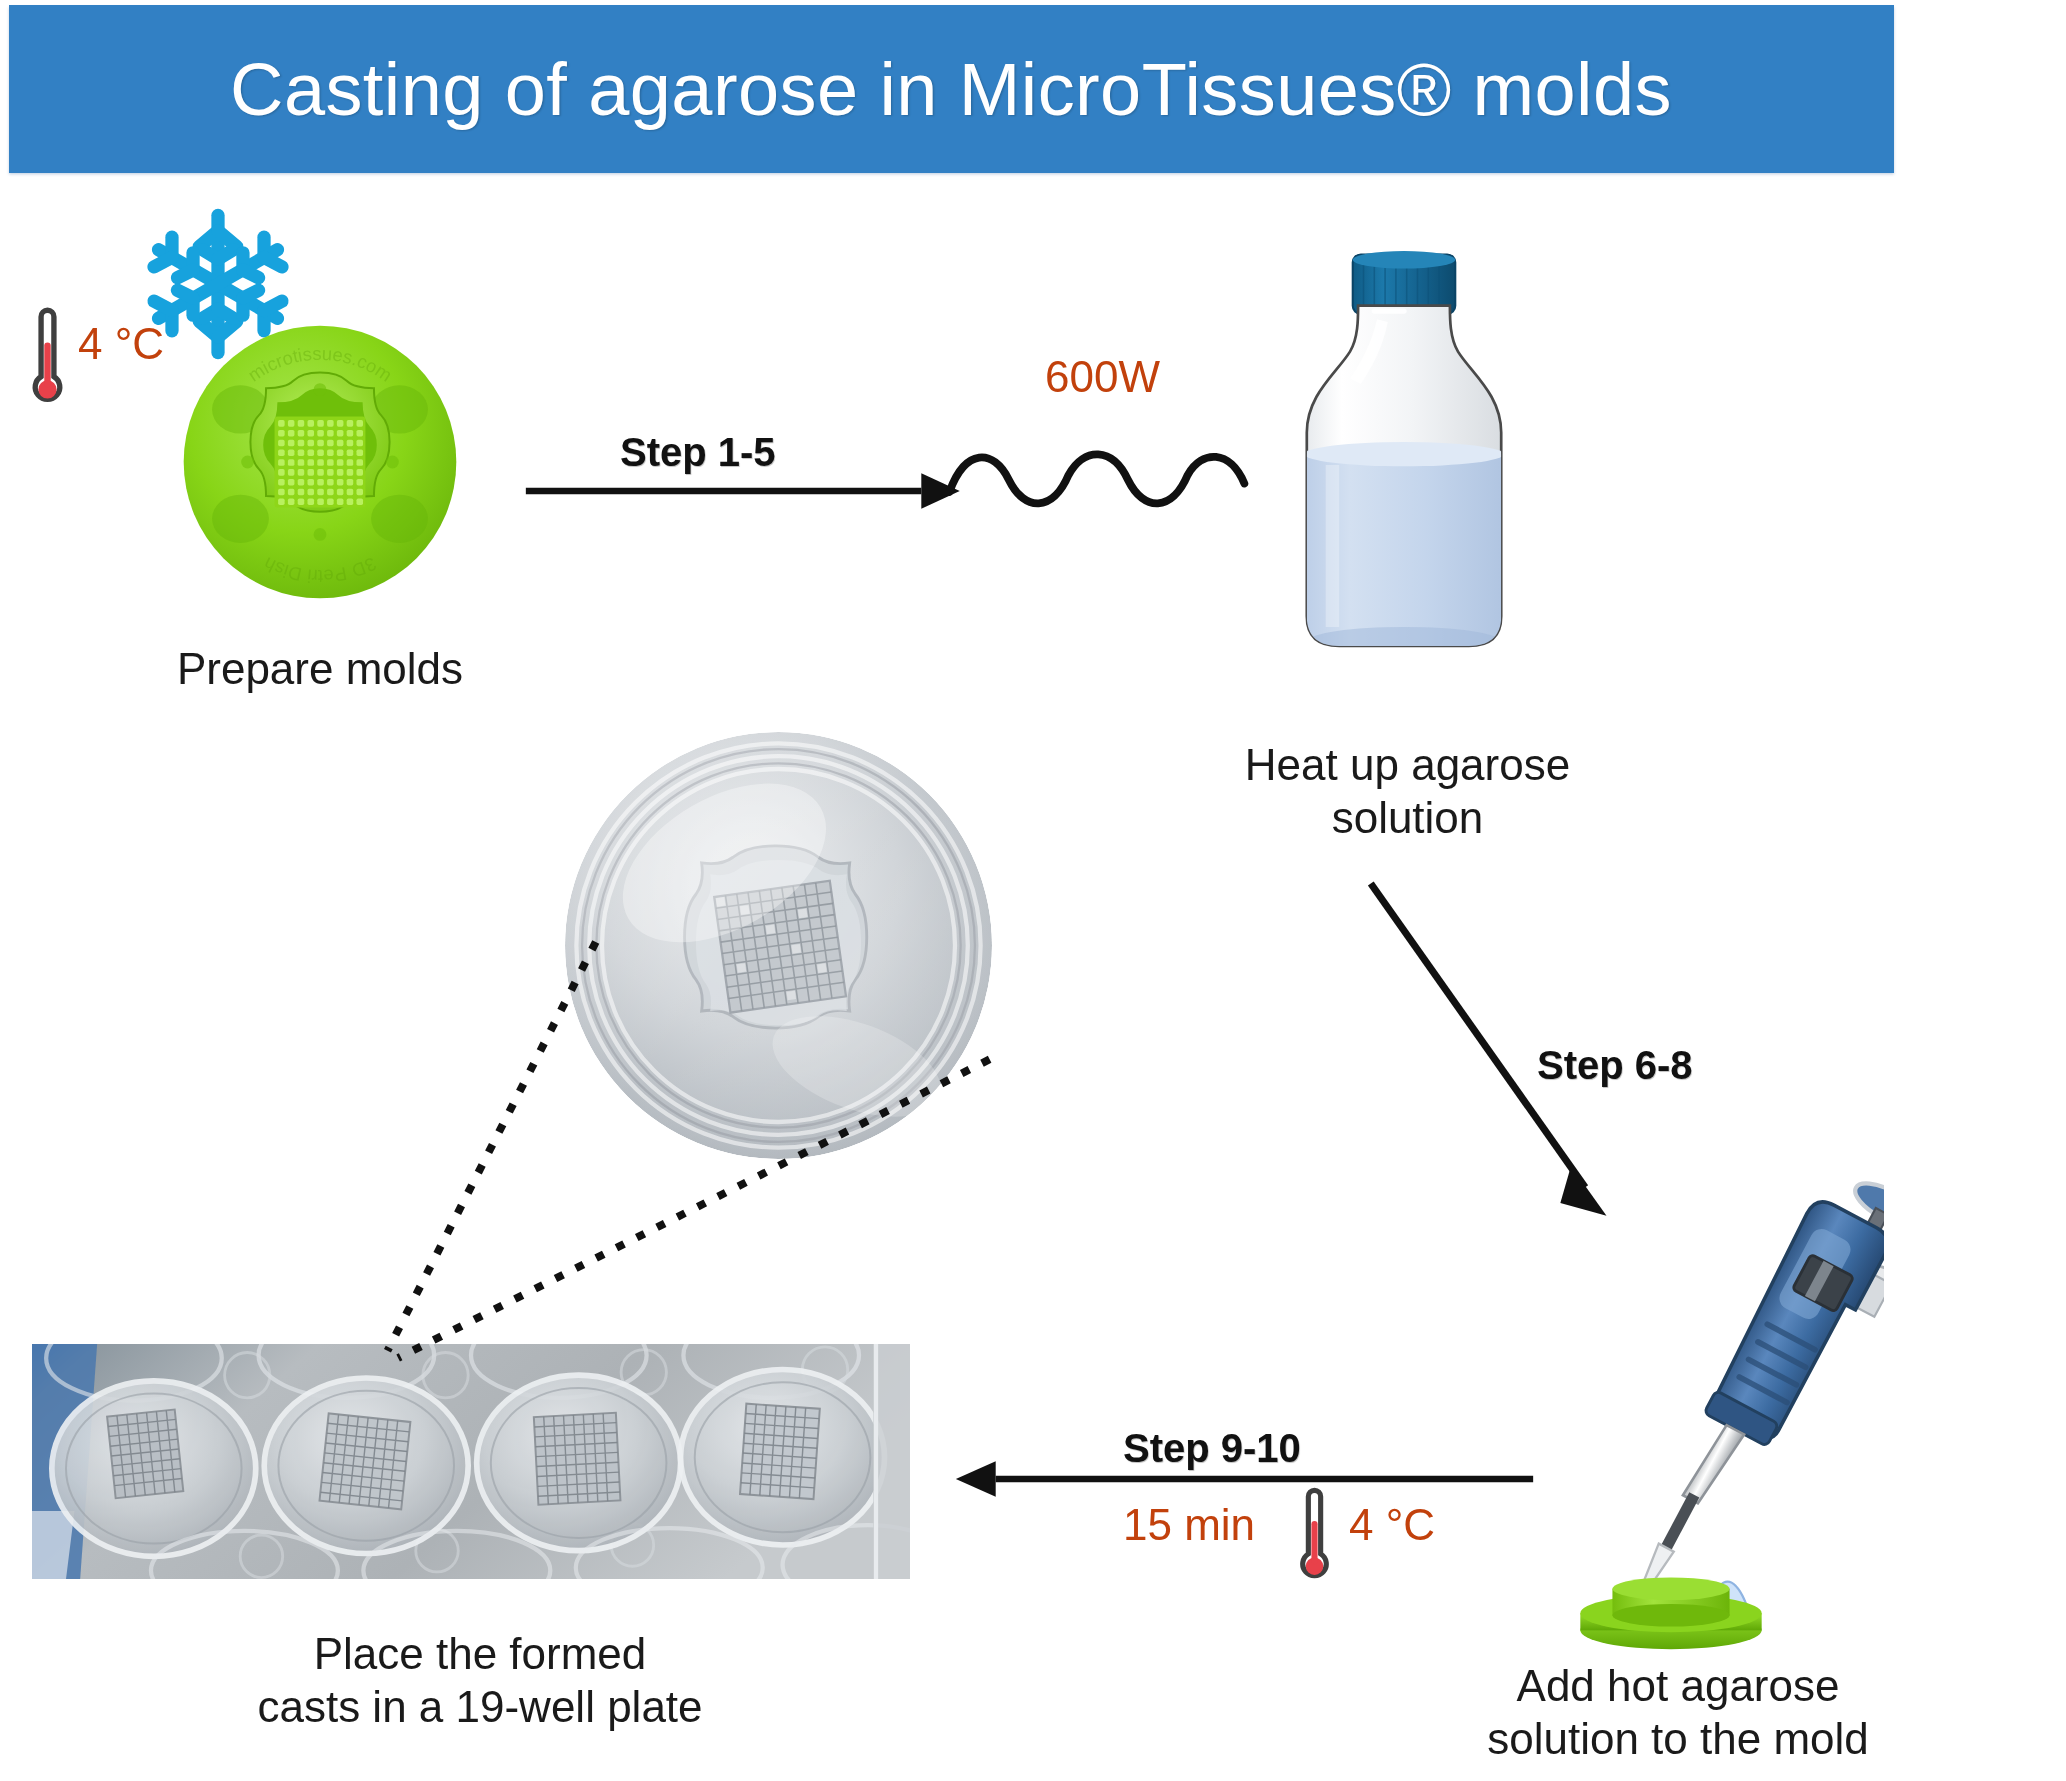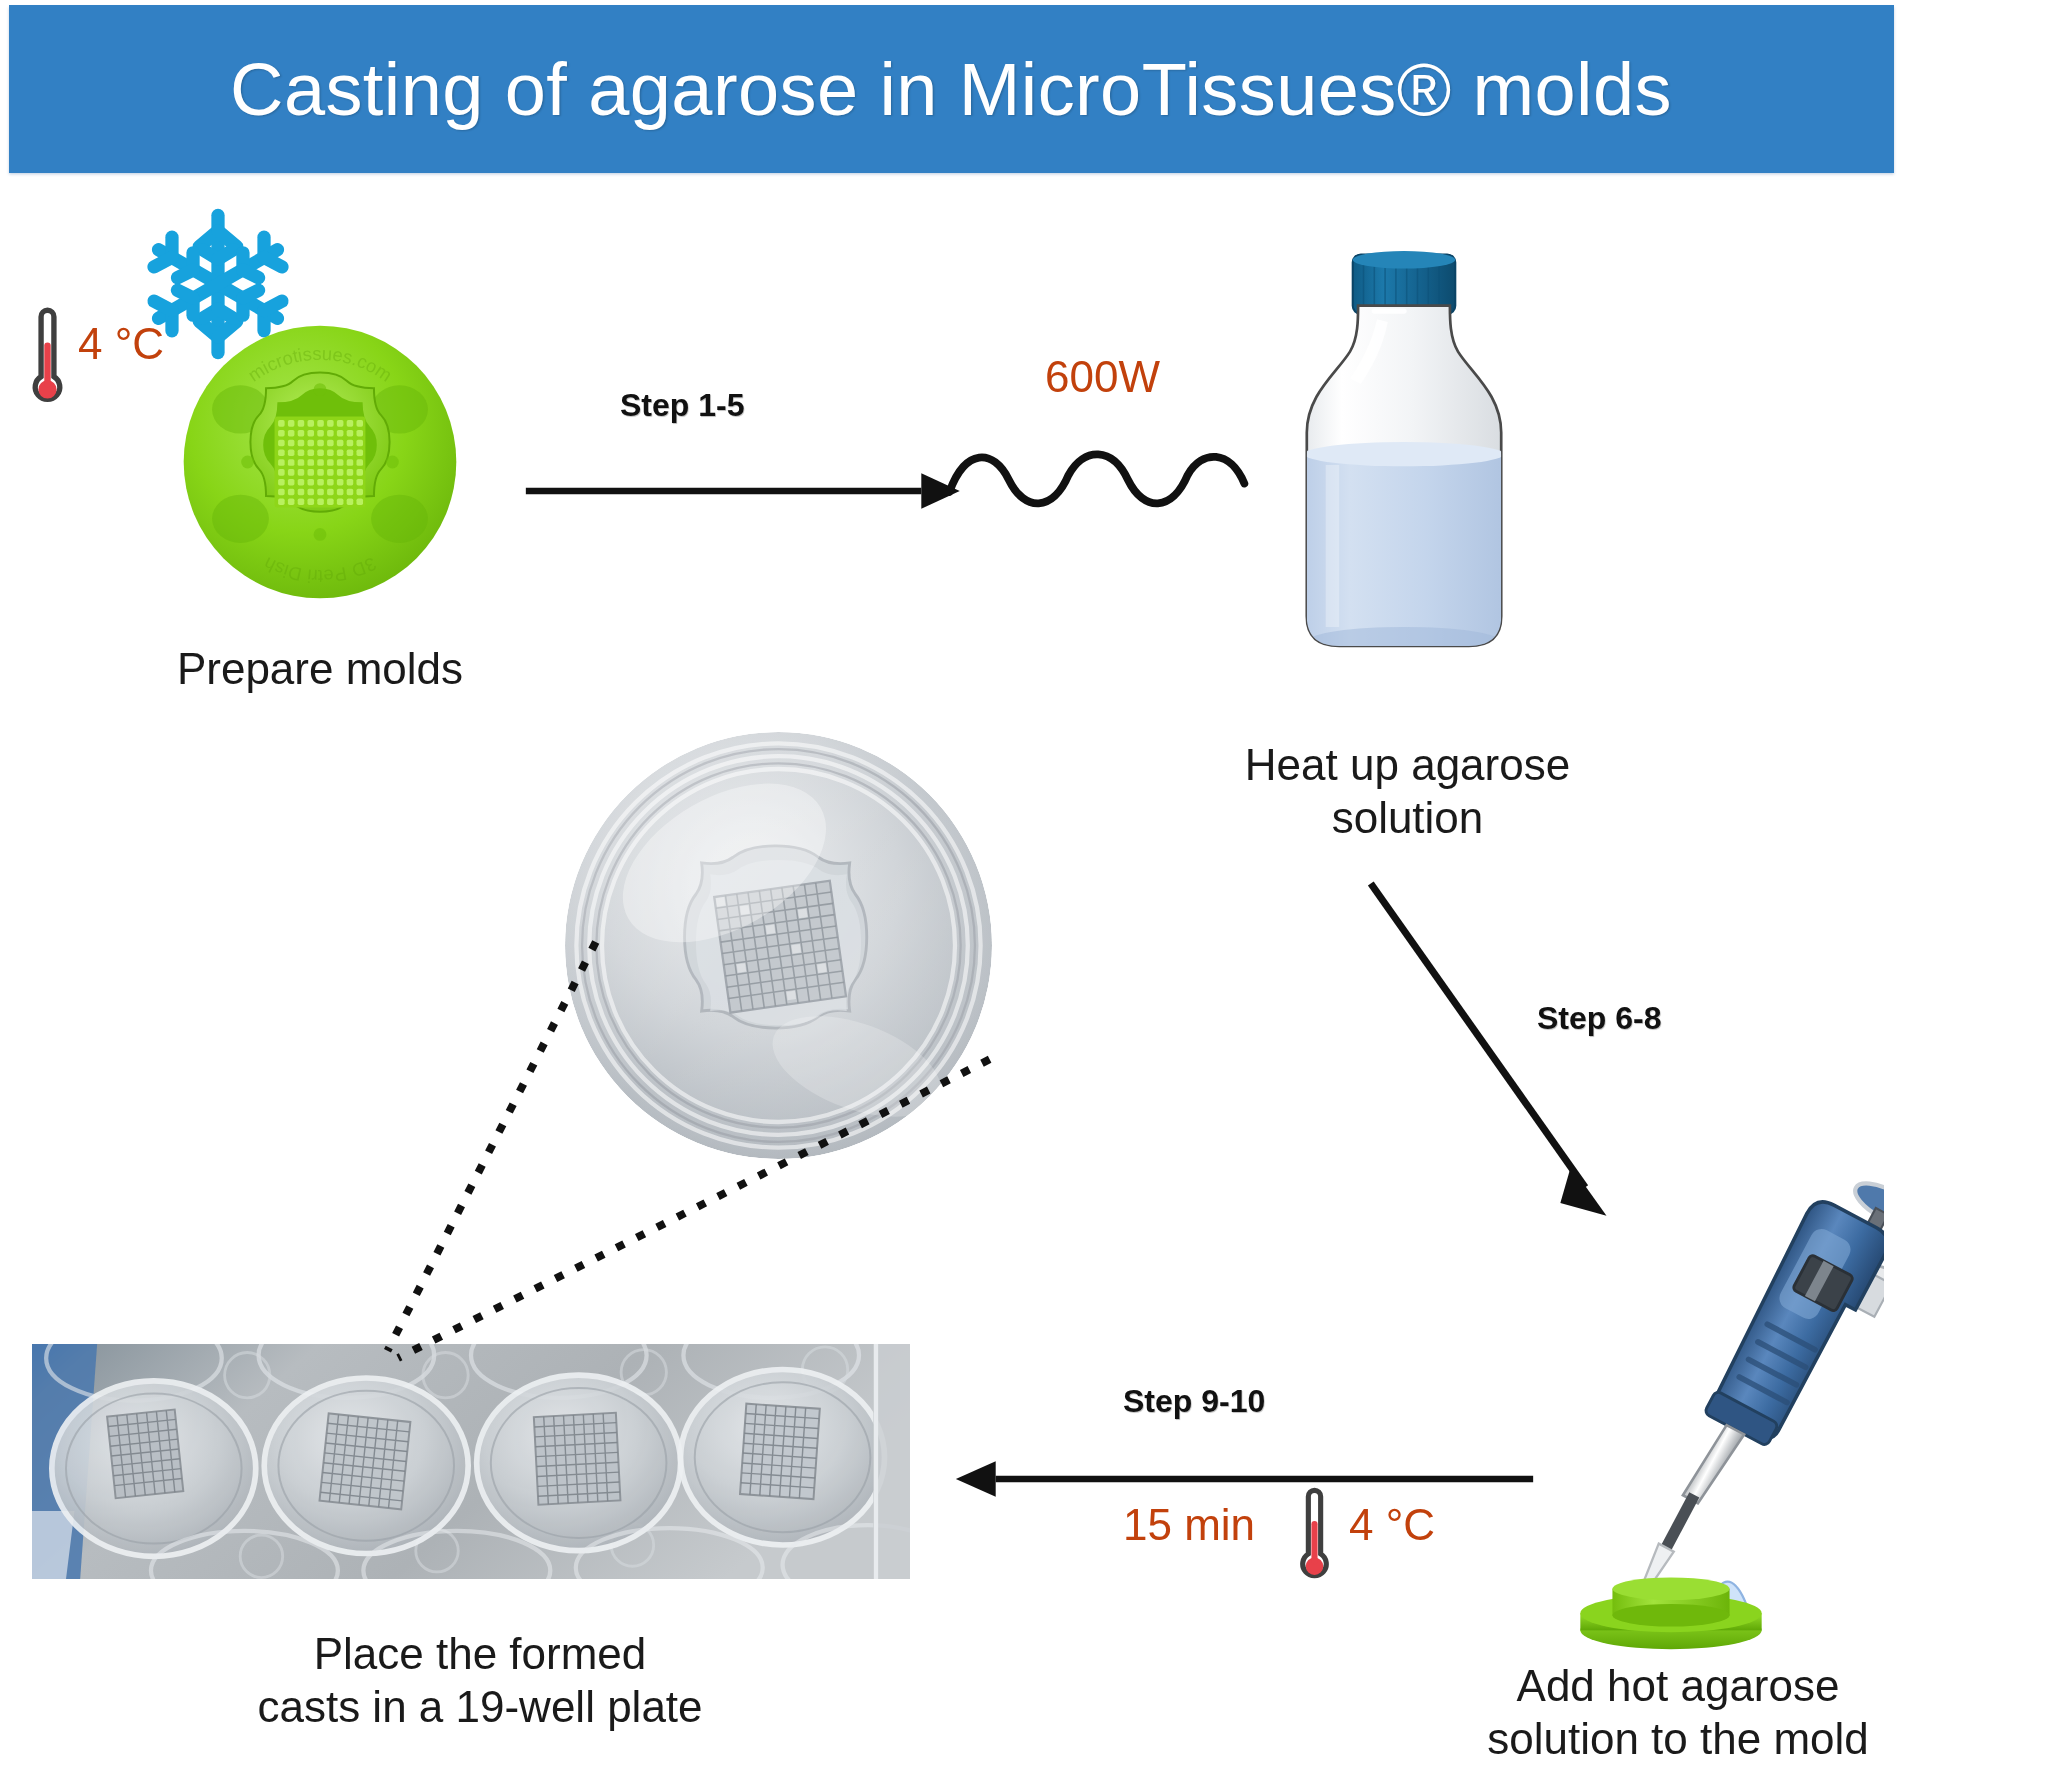--- a/index.html
+++ b/index.html
@@ -38,25 +38,26 @@
   .caption{
     position:absolute;
     font-size:44px;
     line-height:1.20;
     color:#1a1a1a;
     text-align:center;
     white-space:pre-line;
   }
   .steplabel{
     position:absolute;
-    font-size:32px;
+    font-size:40px;
     font-weight:bold;
     color:#111111;
     white-space:nowrap;
     text-shadow:0.7px 0.7px 0.7px rgba(0,0,0,.25);
+    margin-top:43px;
   }
   .plain{
     position:absolute;
     font-size:44px;
     color:#c2410c;
     white-space:nowrap;
   }
 
   
   .thermo{position:absolute;}

